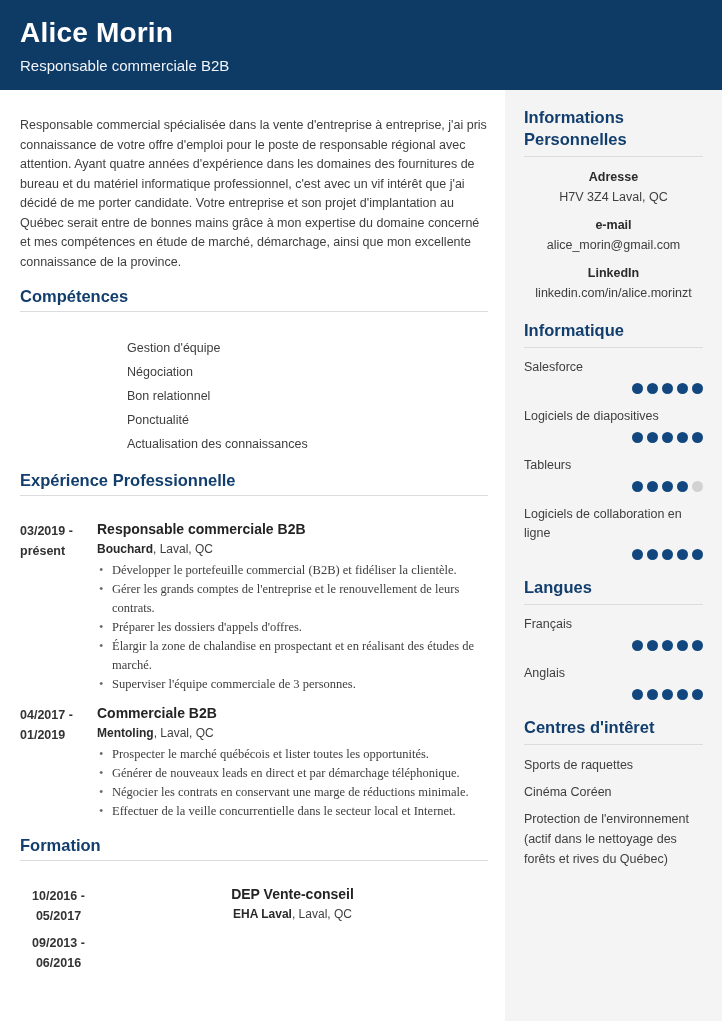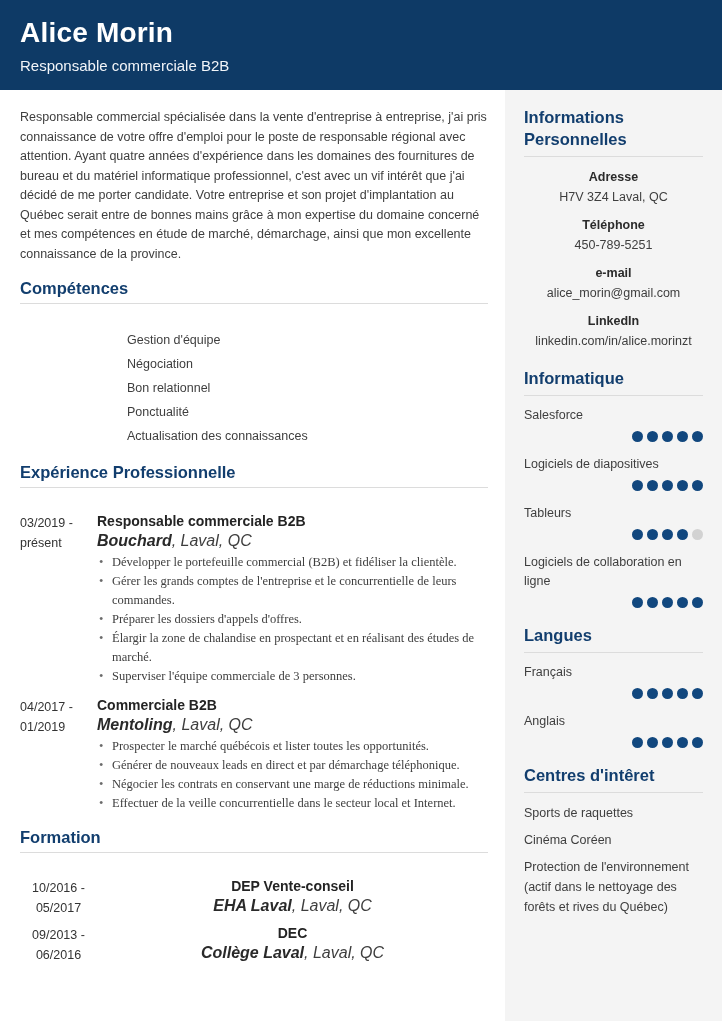--- a/index.html
+++ b/index.html
@@ -15,34 +15,34 @@
   *{box-sizing:border-box;margin:0;padding:0;}
   body{margin:0;background:#ffffff;font-family:"Liberation Sans","DejaVu Sans",sans-serif;}
   .page{position:relative;width:722px;height:1021px;background:#ffffff;overflow:hidden;padding-left:39px;}
 
   
   .header{position:absolute;left:0;top:0;width:722px;height:90px;background:var(--header-bg);padding:16px 20px 0 20px;}
   .person-name{color:#ffffff;font-size:28px;font-weight:bold;line-height:34px;letter-spacing:.2px;}
   .person-title{color:#f2f5f9;font-size:15px;line-height:20px;margin-top:6px;}
 
   
-  .main{position:absolute;left:20px;top:96px;width:468px;}
+  .main{position:absolute;left:20px;top:104px;width:468px;}
   .sidebar{position:absolute;left:505px;top:90px;width:217px;height:931px;background:var(--sidebar-bg);padding:16px 19px;}
 
   
   .summary{margin-top:12px;font-size:12.5px;line-height:19.5px;color:var(--text-color);}
   .section-heading{margin-top:14px;font-size:16.5px;font-weight:bold;color:var(--heading-color);line-height:20px;padding-bottom:5px;border-bottom:1px solid var(--rule-color);margin-bottom:24px;}
   .comp-list{list-style:none;padding-left:77px;}
   .comp-list li{font-size:12.5px;line-height:24px;color:var(--text-color);margin-left:30px;}
 
   .entry{display:flex;margin-bottom:10px;}
-  .entry-dates{width:77px;flex-shrink:0;font-size:12.5px;font-weight:normal;color:#333333;line-height:20px;padding-top:1px;}
+  .entry-dates{width:77px;flex-shrink:0;font-size:12.5px;font-weight:bold;color:#333333;line-height:20px;padding-top:1px;}
   .entry-body{flex:1;min-width:0;}
   .entry-title{font-size:14px;font-weight:bold;color:var(--text-dark);line-height:19px;}
-  .entry-sub{font-size:16px;line-height:20px;color:var(--text-color);font-style:italic;}
+  .entry-sub{font-size:12px;line-height:20px;color:var(--text-color);}
   .entry-sub .org{font-weight:bold;color:#2a2a2a;}
   .bullets{list-style:none;margin-top:2px;font-family:Liberation Serif, serif;}
   .bullets li{position:relative;padding-left:15px;font-size:12.5px;line-height:19px;color:var(--text-color);}
   .bullets li::before{content:"\2022";position:absolute;left:2px;top:0;color:#6b6b6b;}
   .edu .entry{margin-bottom:6px;text-align:center;}
 
   
   .side-section{margin-bottom:16px;}
   .side-heading{font-size:16.5px;font-weight:bold;color:var(--heading-color);line-height:22px;padding-bottom:6px;border-bottom:1px solid var(--rule-color);margin-bottom:10px;}
   .field{margin-bottom:8px;text-align:center;}
@@ -86,21 +86,21 @@
       <div class="entry">
         <div class="entry-dates">
           <div>03/2019 -</div>
           <div>présent</div>
         </div>
         <div class="entry-body">
           <div class="entry-title">Responsable commerciale B2B</div>
           <div class="entry-sub"><span class="org">Bouchard</span><span>, Laval, QC</span></div>
           <ul class="bullets">
             <li>Développer le portefeuille commercial (B2B) et fidéliser la clientèle.</li>
-            <li>Gérer les grands comptes de l'entreprise et le concurrentielle de leurs commandes.</li>
+            <li>Gérer les grands comptes de l'entreprise et le renouvellement de leurs contrats.</li>
             <li>Préparer les dossiers d'appels d'offres.</li>
             <li>Élargir la zone de chalandise en prospectant et en réalisant des études de marché.</li>
             <li>Superviser l'équipe commerciale de 3 personnes.</li>
           </ul>
         </div>
       </div>
 
       <div class="entry">
         <div class="entry-dates">
           <div>04/2017 -</div>
@@ -131,42 +131,34 @@
           <div class="entry-title">DEP Vente-conseil</div>
           <div class="entry-sub"><span class="org">EHA Laval</span><span>, Laval, QC</span></div>
         </div>
       </div>
 
       <div class="entry">
         <div class="entry-dates">
           <div>09/2013 -</div>
           <div>06/2016</div>
         </div>
-        <div class="entry-body">
-          <div class="entry-title">DEC</div>
-          <div class="entry-sub"><span class="org">Collège Laval</span><span>, Laval, QC</span></div>
-        </div>
       </div>
     </section>
 
   </main>
 
   <aside class="sidebar">
 
     <section class="side-section">
       <h2 class="side-heading">Informations Personnelles</h2>
       <div class="field">
         <div class="field-label">Adresse</div>
         <div class="field-value">H7V 3Z4 Laval, QC</div>
       </div>
       <div class="field">
-        <div class="field-label">Téléphone</div>
-        <div class="field-value">450-789-5251</div>
-      </div>
-      <div class="field">
         <div class="field-label">e-mail</div>
         <div class="field-value">alice_morin@gmail.com</div>
       </div>
       <div class="field">
         <div class="field-label">LinkedIn</div>
         <div class="field-value">linkedin.com/in/alice.morinzt</div>
       </div>
     </section>
 
     <section class="side-section">

